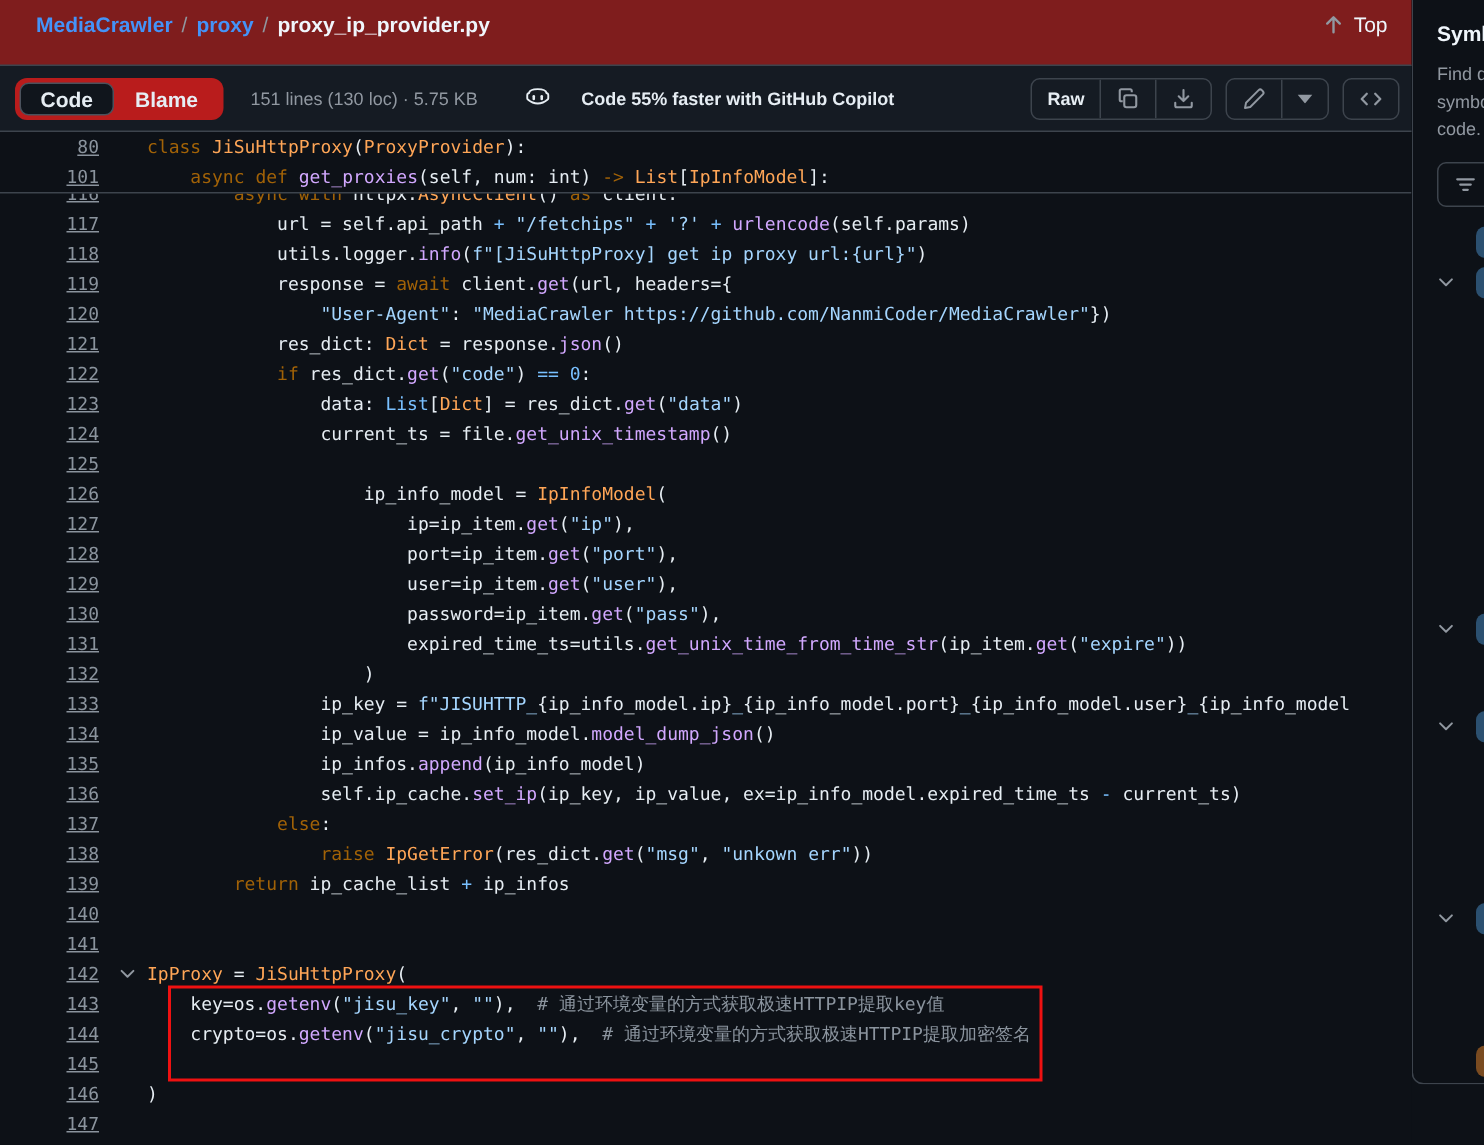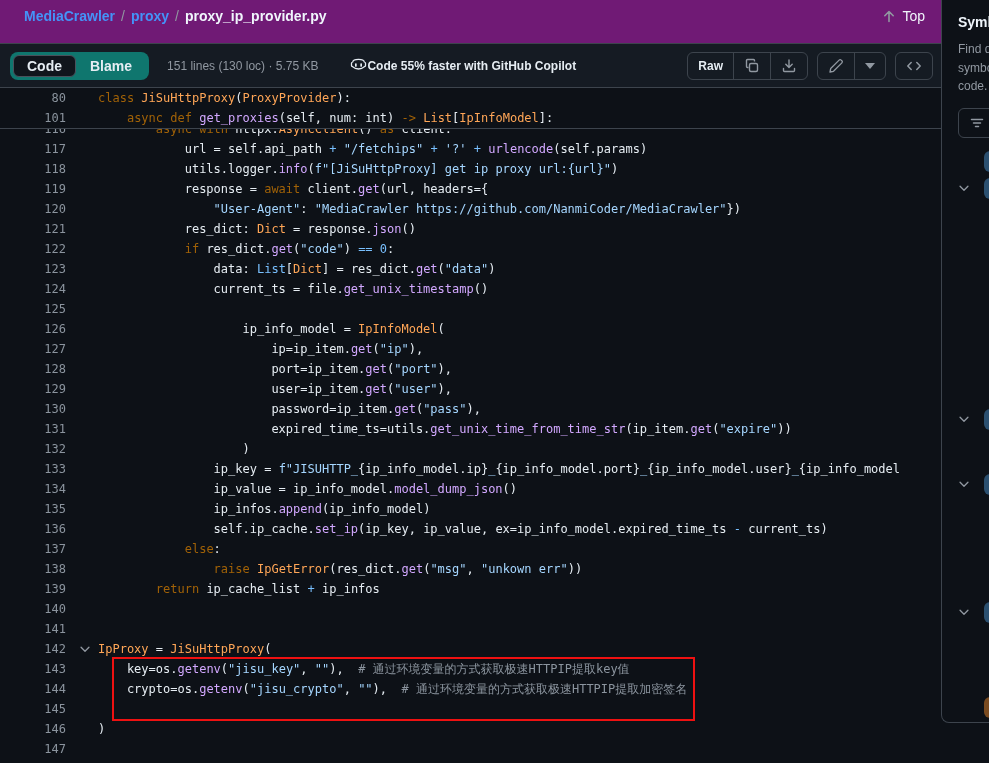--- a/index.html
+++ b/index.html
@@ -2,56 +2,56 @@
 <html><head>
 <meta charset="utf-8">
 <style>
   * { margin:0; padding:0; box-sizing:border-box; }
   html,body { width:989px; height:763px; overflow:hidden; background:#0d1117;
     font-family:"Liberation Sans", sans-serif; color:#e6edf3; }
   .code-section { position:absolute; left:0; top:0; width:941px; height:763px; }
 
   
   .breadcrumb-row { height:44px; display:flex; align-items:center; padding:0 16px 12px 24px;
-    border-bottom:1px solid #3d444d; background:#701a75; font-size:14px; }
+    border-bottom:1px solid #3d444d; background:#7f1d1d; font-size:14px; }
   .crumb-link { color:#4493f8; font-weight:600; text-decoration:none; cursor:pointer; }
   .crumb-sep { color:#9198a1; margin:0 6px; }
   .crumb-file { color:#f0f6fc; font-weight:700; }
   .top-link { margin-left:auto; display:flex; align-items:center; gap:5px; color:#f0f6fc;
     font-weight:400; cursor:pointer; }
   .top-link svg { color:#9198a1; }
 
   
   .toolbar-row { height:44px; background:#151b23; border-bottom:1px solid #3d444d;
     display:flex; align-items:center; padding:0 8px 0 10px; }
-  .seg-control { background:#0f766e; border-radius:8px; padding:3px; display:flex; }
+  .seg-control { background:#b91c1c; border-radius:8px; padding:3px; display:flex; }
   .seg-btn { font-size:14px; font-weight:600; padding:3px 14px; border-radius:6px;
     color:#e6edf3; cursor:pointer; }
   .seg-btn.active { background:#10151c; border:1px solid #4a515c; padding:2px 13px; }
   .file-stats { color:#9198a1; font-size:12px; margin-left:18px; }
-  .copilot-note { display:flex; align-items:center; gap:0; margin-left:32px;
+  .copilot-note { display:flex; align-items:center; gap:20px; margin-left:32px;
     font-size:12px; font-weight:600; color:#e6edf3; }
   .toolbar-right { margin-left:auto; display:flex; align-items:center; gap:9px; }
   .btn-group { display:flex; border:1px solid #3d444d; border-radius:6px; overflow:hidden; }
   .tb-btn { padding:5px 10px; font-size:12px; font-weight:600; color:#e6edf3;
     display:flex; align-items:center; justify-content:center; cursor:pointer;
     background:transparent; border:none; }
   .tb-btn + .tb-btn { border-left:1px solid #3d444d; }
   .tb-btn svg { color:#9198a1; }
   .tb-solo { border:1px solid #3d444d; border-radius:6px; }
 
   
   .code-body { position:relative; height:674px; overflow:hidden; background:#0d1117; }
   .sticky-lines { position:relative; z-index:3; background:#0d1117;
     border-bottom:1px solid #3d444d; }
   .code-lines { position:relative; z-index:1; margin-top:-10px; }
   .code-line { display:flex; height:20px; line-height:20px;
     font-family:"DejaVu Sans Mono", monospace; font-size:12px; white-space:pre; }
   .ln { width:72px; flex:0 0 72px; text-align:right; padding-right:6px; color:#8b949e;
-    cursor:pointer; }
+    cursor:pointer;text-decoration:underline; }
   .gutter { width:26px; flex:0 0 26px; display:flex; align-items:center;
     justify-content:center; color:#9198a1; }
   .src { flex:1; overflow:hidden; }
   .c-k{color:#a16207}.c-f{color:#d2a8ff}.c-t{color:#ffa657}.c-s{color:#a5d6ff}
   .c-c{color:#79c0ff}.c-m{color:#8b949e}.c-d{color:#e6edf3}
 
   .red-box { position:absolute; left:112px; top:538px; width:583px; height:64px;
     border:2px solid #ee1111; z-index:2; pointer-events:none; }
 
   

